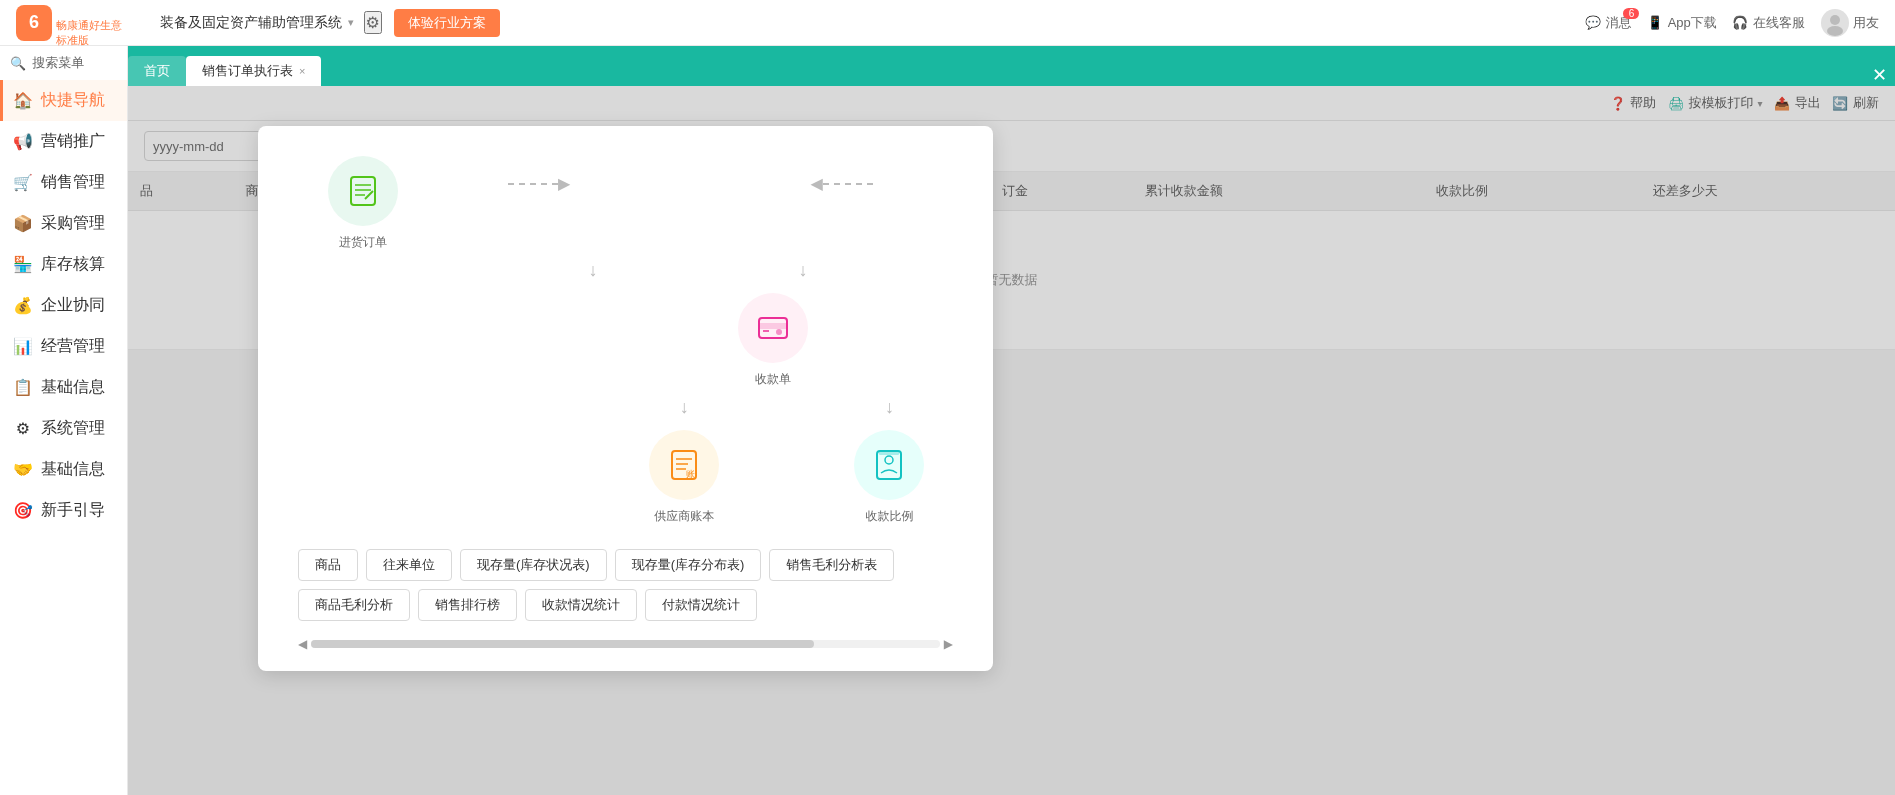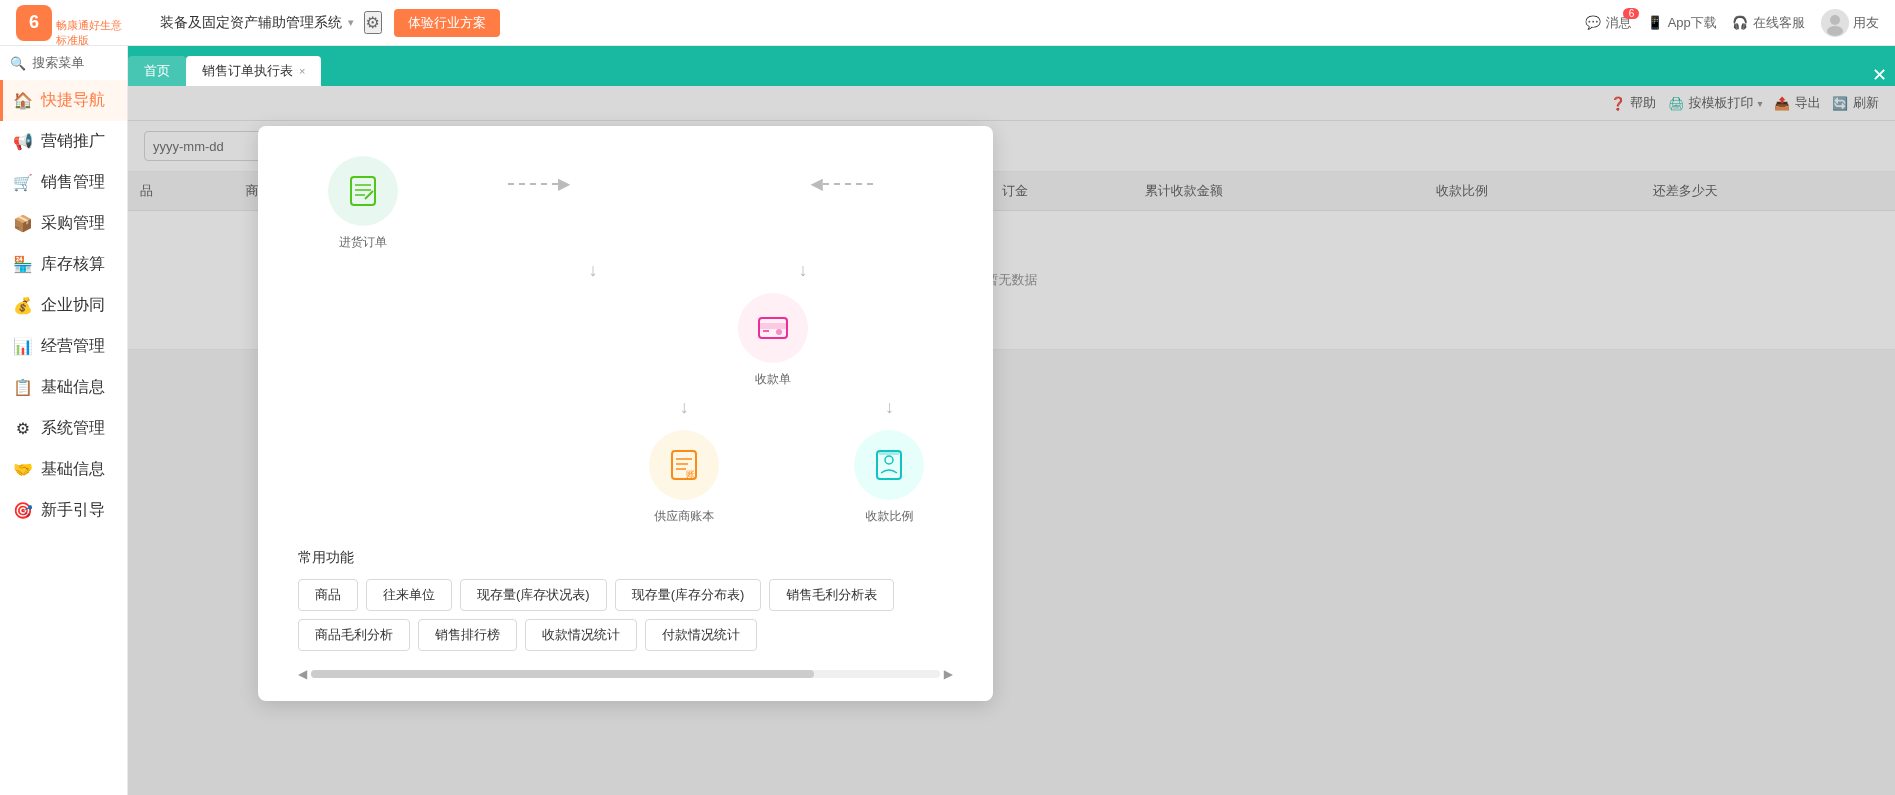--- a/index.html
+++ b/index.html
@@ -370,21 +370,20 @@
                     <circle cx="18" cy="13" r="4" fill="none" stroke="#13c2c2" stroke-width="1.5"></circle>
                     <path d="M10 26 Q18 20 26 26" fill="none" stroke="#13c2c2" stroke-width="1.5"></path>
                     <rect x="8" y="4" width="20" height="4" rx="1" fill="#13c2c2" opacity="0.3"></rect>
                   </svg>
                 </div>
                 <span class="flow-label">收款比例</span>
               </div>
             </div>
           </div>
 
-          <div class="common-title">常用功能</div>
           <div class="common-btns">
             <button class="common-btn">商品</button>
             <button class="common-btn">往来单位</button>
             <button class="common-btn">现存量(库存状况表)</button>
             <button class="common-btn">现存量(库存分布表)</button>
             <button class="common-btn">销售毛利分析表</button>
             <button class="common-btn">商品毛利分析</button>
             <button class="common-btn">销售排行榜</button>
             <button class="common-btn">收款情况统计</button>
             <button class="common-btn">付款情况统计</button>

